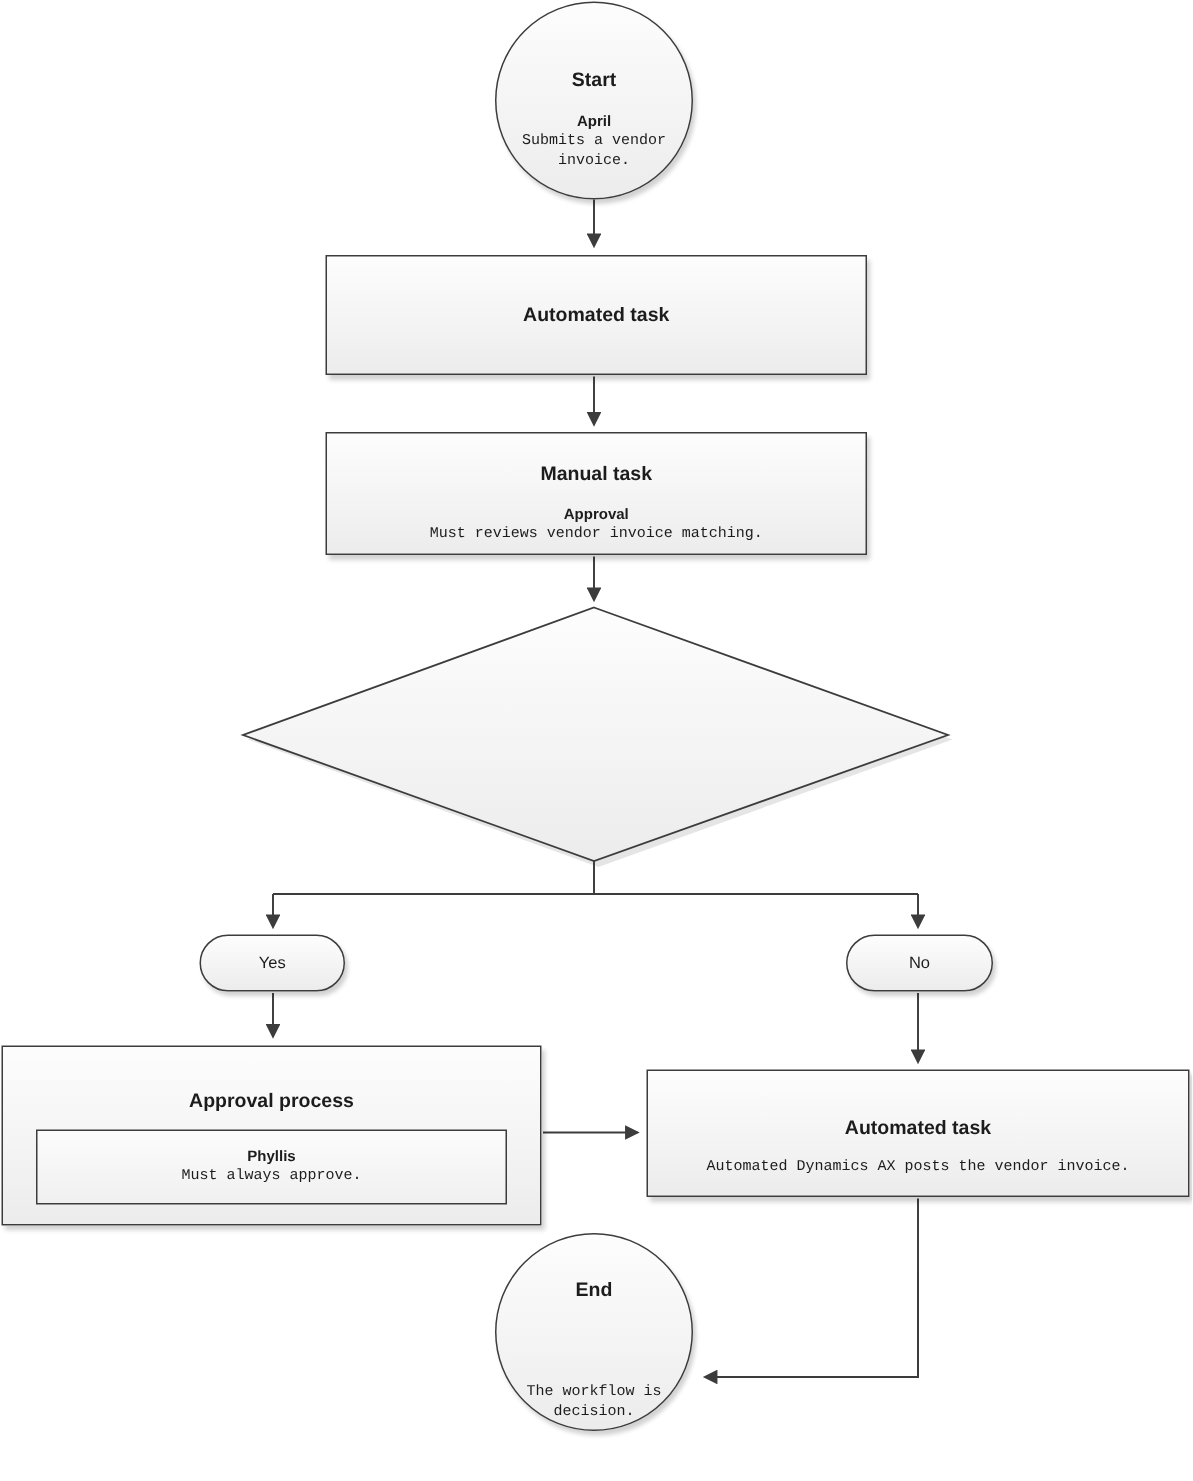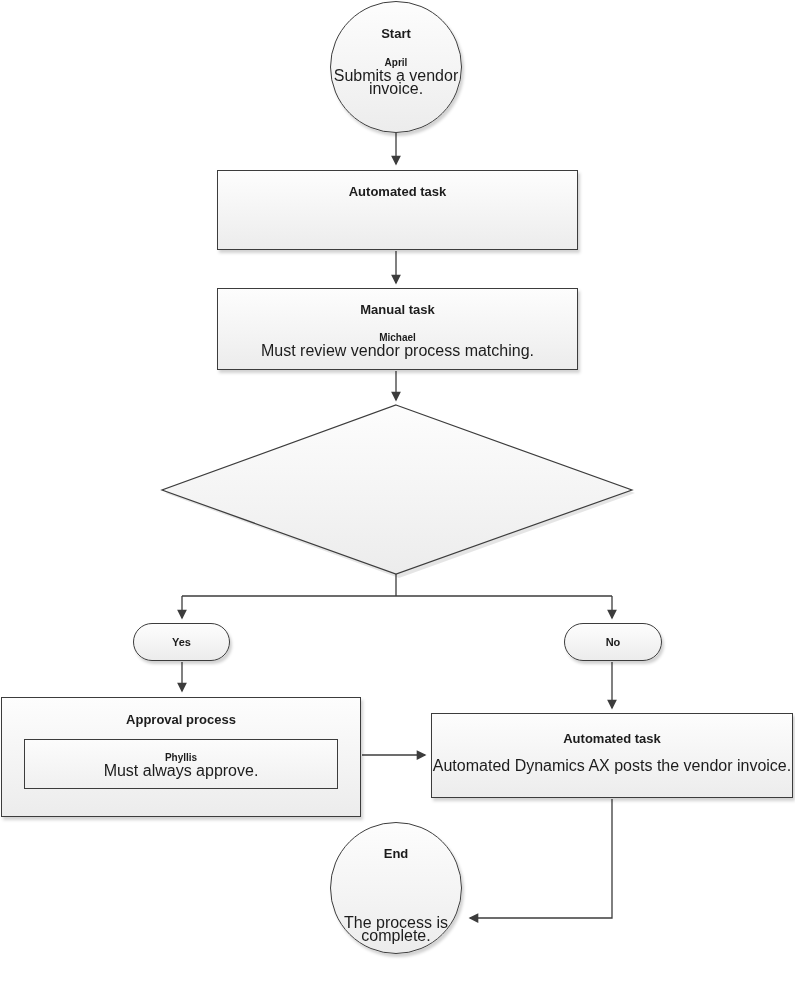--- a/index.html
+++ b/index.html
@@ -31,45 +31,46 @@
   .node{
     position:absolute;
     z-index:2;
     background:linear-gradient(180deg, var(--fill-top) 0%, #f4f4f4 55%, var(--fill-bottom) 100%);
     border:1.4px solid var(--border);
     box-shadow:2px 3px 3px var(--shadow);
     display:flex;
     flex-direction:column;
     align-items:center;
     text-align:center;
+    justify-content:center;
   }
   .circle{
     border-radius:50%;
   }
   .pill{
     border-radius:19px;
     justify-content:center;
   }
   .node-title{
     font-weight:bold;
     font-size:13px;
     line-height:15px;
   }
   .node-actor{
     font-weight:bold;
     font-size:10px;
     line-height:13px;
   }
   .node-desc{
-    font-size:16px;
+    font-size:10px;
     line-height:13px;
+    font-family:Liberation Mono, monospace;
   }
   .pill-label{
     font-size:11px;
-    font-weight:bold;
   }
   
   .start-circle{left:330px;top:1px;width:132px;height:132px;padding-top:24px;}
   .start-circle .node-title{margin-bottom:15px;}
   .task1{left:217px;top:170px;width:361px;height:80px;padding-top:13px;}
   .task1 .node-title{margin-bottom:14px;}
   .task2{left:217px;top:288px;width:361px;height:82px;padding-top:13px;}
   .task2 .node-title{margin-bottom:14px;}
   .yes-pill{left:133px;top:623px;width:97px;height:38px;}
   .no-pill{left:564px;top:623px;width:98px;height:38px;}
@@ -148,22 +149,22 @@
     <div class="node-actor">April</div>
     <div class="node-desc">Submits a vendor invoice.</div>
   </div>
 
   <div class="node task1">
     <div class="node-title">Automated task</div>
   </div>
 
   <div class="node task2">
     <div class="node-title">Manual task</div>
-    <div class="node-actor">Michael</div>
-    <div class="node-desc">Must review vendor process matching.</div>
+    <div class="node-actor">Approval</div>
+    <div class="node-desc">Must reviews vendor invoice matching.</div>
   </div>
 
 
   <div class="node pill yes-pill">
     <div class="pill-label">Yes</div>
   </div>
   <div class="node approval">
     <div class="node-title">Approval process</div>
     <div class="approval-inner">
       <div class="node-actor">Phyllis</div>
@@ -175,16 +176,16 @@
     <div class="pill-label">No</div>
   </div>
 
   <div class="node task3">
     <div class="node-title">Automated task</div>
     <div class="node-desc">Automated Dynamics AX posts the vendor invoice.</div>
   </div>
 
   <div class="node circle end-circle">
     <div class="node-title">End</div>
-    <div class="node-desc">The process is complete.</div>
+    <div class="node-desc">The workflow is decision.</div>
   </div>
 
 </div>
 
 </body></html>

